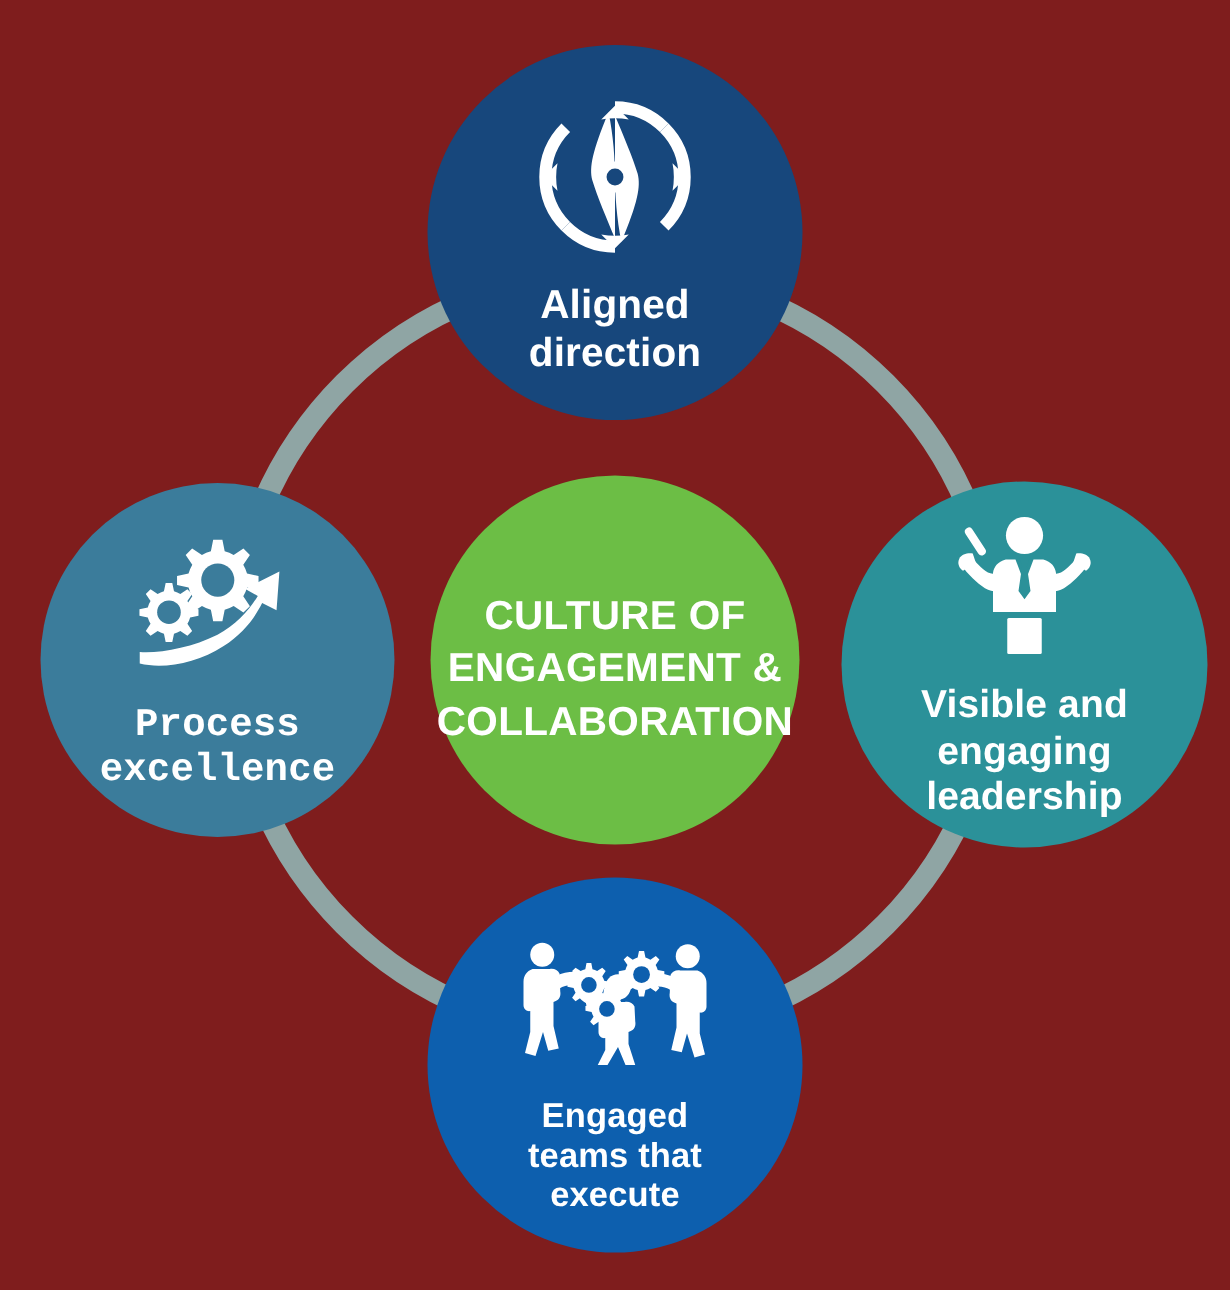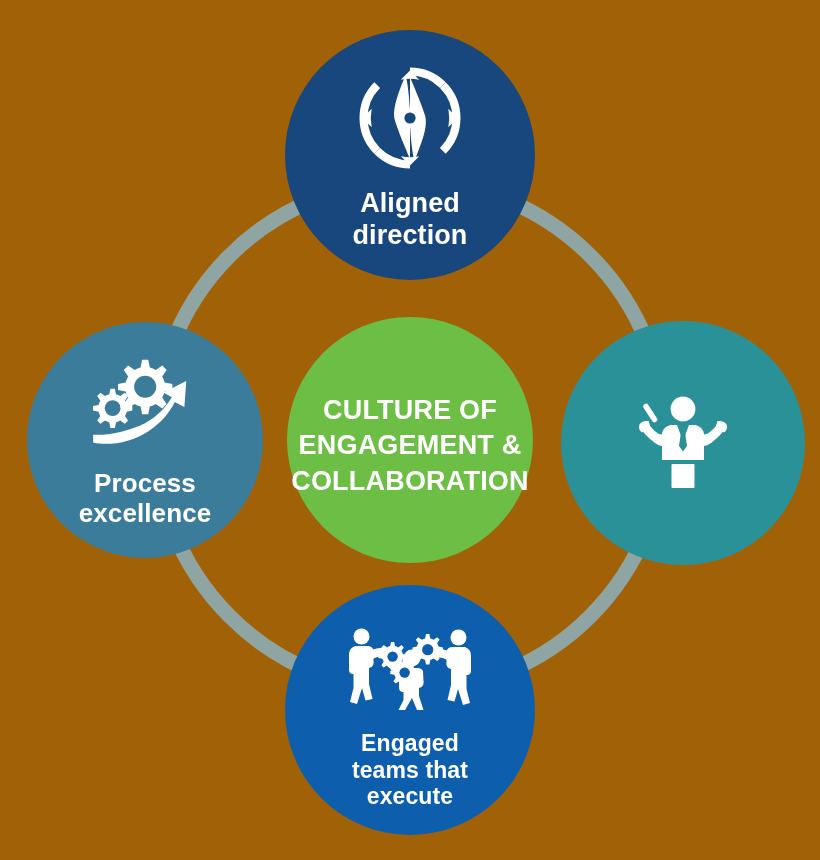--- a/index.html
+++ b/index.html
@@ -77,20 +77,21 @@
     top: 322px;
     width: 236px;
     height: 236px;
     background: #3b7c9b;
   }
   .node-left .node-icon { margin-top: 4px; }
   .node-left .node-label {
     font-size: 26px;
     line-height: 1.17;
     margin-top: 16px;
+    font-family: Liberation Mono, monospace;
   }
 
   .node-right {
     left: 561px;
     top: 321px;
     width: 244px;
     height: 244px;
     background: #2b9199;
   }
   .node-right .node-icon { margin-top: 2px; }
@@ -126,21 +127,21 @@
   .node-center .node-label {
     font-size: 27px;
     line-height: 1.3;
     letter-spacing: 0.2px;
     margin-top: 12px;
   }
 </style>
 </head>
 <body style="background: rgb(247, 247, 247);">
 
-<div id="diagram-root" style="background: #a16207;">
+<div id="diagram-root" style="background: #7f1d1d;">
 
   <svg class="ring-layer" viewBox="0 0 820 860" aria-hidden="true">
     <circle id="ring-circle" cx="410" cy="436" r="255" fill="none" stroke="#8FA5A4" stroke-width="15"></circle>
   </svg>
 
   <div class="node node-top" style="background: rgb(23, 71, 124); color: rgb(255, 255, 255);">
     <span class="node-icon">
       <svg width="108" height="108" viewBox="0 0 100 100" aria-hidden="true">
 
         <path d="M50 6
@@ -234,20 +235,23 @@
 
           <path d="M86.5 27 C90 26.5 94 27.5 95.5 30.5 C97 33.5 95.5 37 93 38.5
                    L84.5 33 Z"></path>
 
           <rect x="40.5" y="70" width="23" height="24" rx="1"></rect>
 
           <rect x="16.5" y="8.5" width="5.5" height="21" rx="2.7" transform="rotate(-33 19.2 19)"></rect>
         </g>
       </svg>
     </span>
+    <span class="node-label">Visible and
+engaging
+leadership</span>
   </div>
 
   <div class="node node-bottom" style="background: rgb(13, 95, 174); color: rgb(255, 255, 255);">
     <span class="node-icon">
       <svg width="134" height="84" viewBox="0 0 134 84" aria-hidden="true">
         <g fill="#ffffff">
 
           <circle cx="18.5" cy="10.5" r="8"></circle>
           <path d="M12 20 C8 21.5 6 24.5 6 28.5 L6 44 C6 47 8.5 48.5 10.5 48
                    L10.5 62 L7 76 L14 78 L19 62 L22.5 74.5 L29.5 73 L26 58 L26 42

